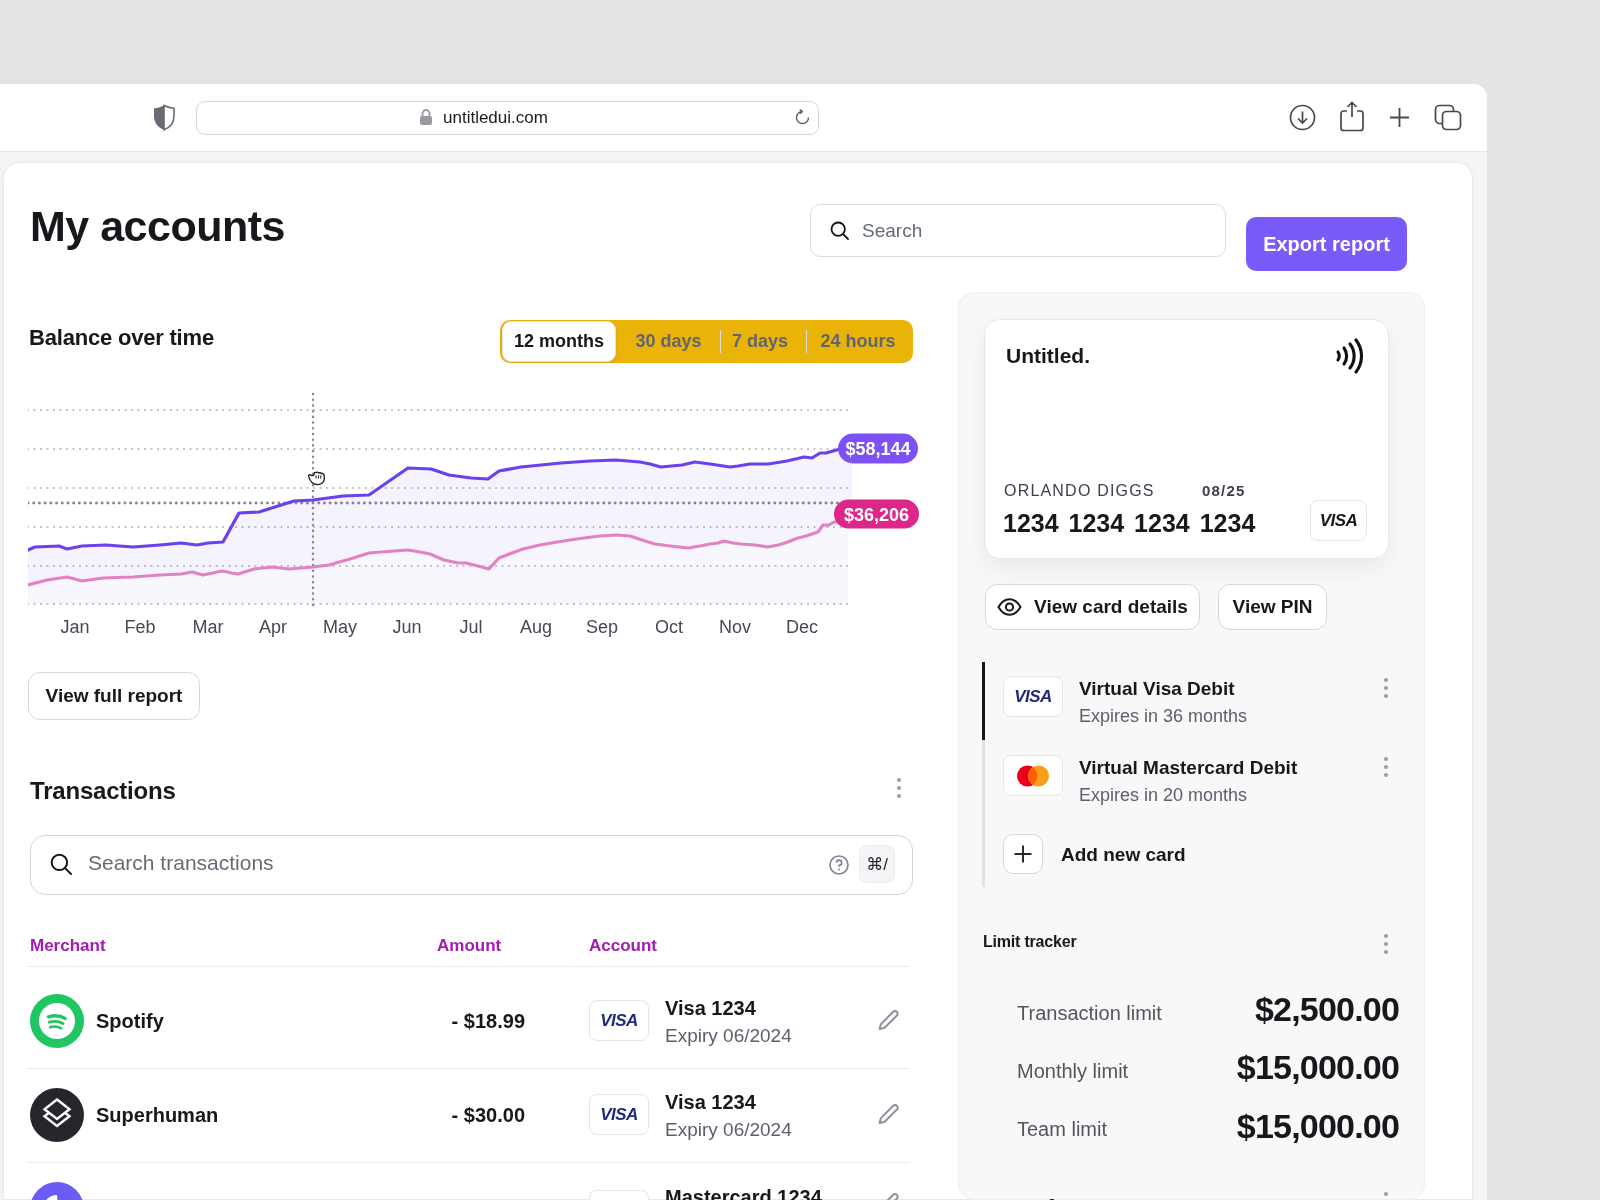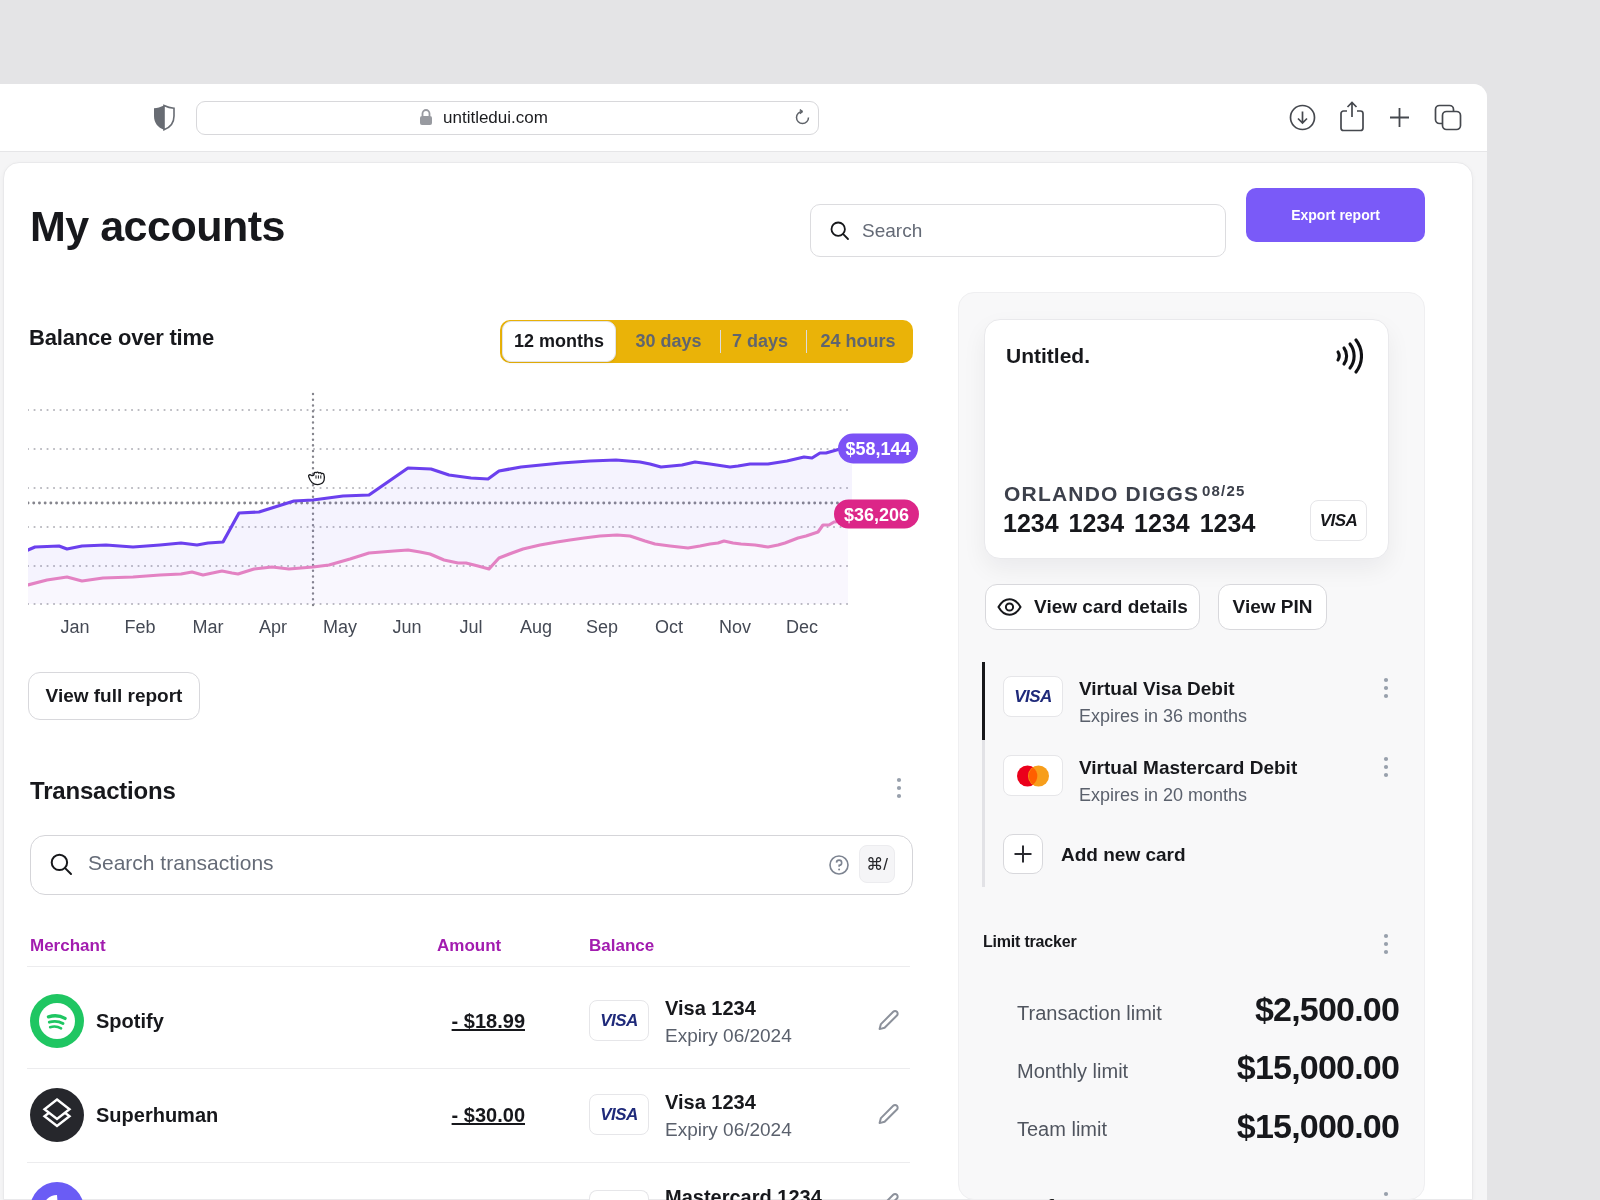--- a/index.html
+++ b/index.html
@@ -16,42 +16,42 @@
   
   #page { position:absolute; left:23px; top:78px; width:1470px; height:1038px;
     background:#ffffff; border:1px solid #e9e9eb; border-radius:16px 16px 0 0;
     box-shadow:0 1px 4px rgba(0,0,0,0.04); }
   
 
   h1 { font-size:43px; font-weight:bold; color:#17181c; letter-spacing:-0.5px; }
   .h2 { font-size:23px; font-weight:bold; color:#17181c; letter-spacing:-0.2px; }
 
   #searchTop { left:807px; top:43px; width:416px; height:53px; border:1px solid #dcdcdf; border-radius:10px; }
-  #exportBtn { left:1246px; top:188px; width:179px; height:54px; background:#7a5af8; border-radius:10px;
-    color:#fff; font-size:14px; font-weight:bold; text-align:center; line-height:54px; }
+  #exportBtn { left:1246px; top:217px; width:161px; height:54px; background:#7a5af8; border-radius:10px;
+    color:#fff; font-size:20px; font-weight:bold; text-align:center; line-height:54px; }
 
   
   #tabs { left:500px; top:320px; width:413px; height:43px; background:#eab308; border-radius:10px; }
   .tab { position:absolute; top:0; height:43px; font-size:18px; font-weight:bold; color:#60656f;
     display:flex; align-items:center; justify-content:center; }
   #tabActive { position:absolute; left:2px; top:1px; width:114px; height:41px; background:#fff;
     border:1px solid #e3e3e6; border-radius:9px; box-shadow:0 1px 3px rgba(0,0,0,0.08);
     font-size:18px; font-weight:bold; color:#17181c; display:flex; align-items:center; justify-content:center; }
   .tabdiv { position:absolute; top:10px; width:1px; height:23px; background:#dcdcdf; }
 
   
   .btn { border:1.5px solid #d8d8dc; border-radius:12px; background:#fff;
     font-weight:bold; color:#17181c; display:flex; align-items:center; justify-content:center; }
 
   
   #searchTx { left:27px; top:673px; width:883px; height:60px; border:1.5px solid #d5d5d9; border-radius:15px; }
   .colhead { position:absolute; font-size:17px; font-weight:bold; color:#a21caf; }
   .divider { position:absolute; left:27px; width:883px; height:1px; background:#ececee; }
   .mname { position:absolute; font-size:20px; font-weight:bold; color:#17181c; }
-  .amt { position:absolute; font-size:20px; font-weight:bold; color:#17181c;text-decoration:underline; }
+  .amt { position:absolute; font-size:20px; font-weight:bold; color:#17181c; }
   .badge { position:absolute; width:60px; height:41px; background:#fff; border:1px solid #e6e6e9; border-radius:8px;
     display:flex; align-items:center; justify-content:center; }
   .visatxt { font-style:italic; font-weight:bold; color:#1f2a7a; font-size:17px; letter-spacing:-0.6px;text-align:center; }
   .acc1 { position:absolute; font-size:20px; font-weight:bold; color:#17181c; }
   .acc2 { position:absolute; font-size:19px; color:#5a606c; }
 
   
   #sidebar { left:958px; top:292px; width:467px; height:908px; background:#f8f8f9;
     border:1px solid #efeff1; border-radius:16px; }
   #ccard { left:984px; top:319px; width:405px; height:240px; background:#fff; border:1px solid #e9e9ec;
@@ -181,21 +181,21 @@
 <div class="abs" style="left:88px; top:851px; font-size:21px; color:#656b77;">Search transactions</div>
 <svg class="abs" style="left:829px; top:855px;" width="20" height="20" viewBox="0 0 20 20">
   <circle cx="10" cy="10" r="9" fill="none" stroke="#7d8491" stroke-width="1.6"></circle>
   <path d="M7.5 7.6 A2.6 2.6 0 1 1 10.2 10.3 L10.1 11.7" fill="none" stroke="#7d8491" stroke-width="1.6"></path>
   <circle cx="10.1" cy="14.6" r="1" fill="#7d8491"></circle>
 </svg>
 <div class="abs" style="left:859px; top:845px; width:36px; height:38px; background:#f5f5f7; border:1px solid #ececef; border-radius:8px; font-size:17px; color:#26272b; display:flex; align-items:center; justify-content:center;">⌘/</div>
 
 <div class="abs colhead" style="left:30px; top:936px;">Merchant</div>
 <div class="abs colhead" style="left:437px; top:936px;">Amount</div>
-<div class="abs colhead" style="left:589px; top:936px;">Balance</div>
+<div class="abs colhead" style="left:589px; top:936px;">Account</div>
 <div class="divider" style="top:966px;"></div>
 <div class="divider" style="top:1068px;"></div>
 <div class="divider" style="top:1162px;"></div>
 
 <svg class="abs" style="left:30px; top:994px;" width="54" height="54" viewBox="0 0 54 54">
   <circle cx="27" cy="27" r="27" fill="#1fc662"></circle>
   <circle cx="27" cy="27" r="18" fill="#ffffff"></circle>
   <path d="M18.5 22.8 C24 21.2 30.5 21.8 35 24.4" fill="none" stroke="#1fc662" stroke-width="3.4" stroke-linecap="round"></path>
   <path d="M19.3 28.2 C23.8 26.9 29.2 27.4 33 29.6" fill="none" stroke="#1fc662" stroke-width="2.9" stroke-linecap="round"></path>
   <path d="M20.1 33.2 C23.7 32.2 28 32.6 31.1 34.4" fill="none" stroke="#1fc662" stroke-width="2.5" stroke-linecap="round"></path>
@@ -243,21 +243,21 @@
 <div class="abs" id="ccard"></div>
 <div class="abs" style="left:1006px; top:344px; font-size:21px; font-weight:bold; color:#17181c;">Untitled.</div>
 <svg class="abs" style="left:1335px; top:337px;" width="28" height="38" viewBox="0 0 28 38">
   <g fill="none" stroke="#101114" stroke-width="3.1" stroke-linecap="round">
     <path d="M3 15 a7.5 7.5 0 0 1 0 8"></path>
     <path d="M9 11 a13.5 13.5 0 0 1 0 16"></path>
     <path d="M15 7 a19.5 19.5 0 0 1 0 24"></path>
     <path d="M21 3 a26 26 0 0 1 0 32"></path>
   </g>
 </svg>
-<div class="abs" style="left:1004px; top:482px; font-size:21px; font-weight:bold; color:#3c404b; letter-spacing:1.2px;">ORLANDO DIGGS</div>
+<div class="abs" style="left:1004px; top:482px; font-size:16px; font-weight:normal; color:#3c404b; letter-spacing:1.2px;">ORLANDO DIGGS</div>
 <div class="abs" style="left:1202px; top:482px; font-size:15px; font-weight:bold; color:#3c404b; letter-spacing:1.2px;">08/25</div>
 <div class="abs" style="left:1003px; top:509px; font-size:25px; font-weight:bold; color:#17181c; letter-spacing:0px; word-spacing:3px;">1234 1234 1234 1234</div>
 <div class="abs" style="left:1310px; top:500px; width:57px; height:41px; background:#fff; border:1px solid #e6e6e9; border-radius:8px; display:flex; align-items:center; justify-content:center;">
   <span class="visatxt" style="font-size:17px; color:#17181c;">VISA</span>
 </div>
 
 <div class="abs btn" style="left:985px; top:584px; width:215px; height:46px; font-size:19px;">
   <svg width="25" height="18" viewBox="0 0 25 18" style="margin-right:12px;">
     <path d="M1.5 9 C4.5 3.7 8.3 1.2 12.5 1.2 C16.7 1.2 20.5 3.7 23.5 9 C20.5 14.3 16.7 16.8 12.5 16.8 C8.3 16.8 4.5 14.3 1.5 9 Z" fill="none" stroke="#17181c" stroke-width="2"></path>
     <circle cx="12.5" cy="9" r="3.6" fill="none" stroke="#17181c" stroke-width="2"></circle>

